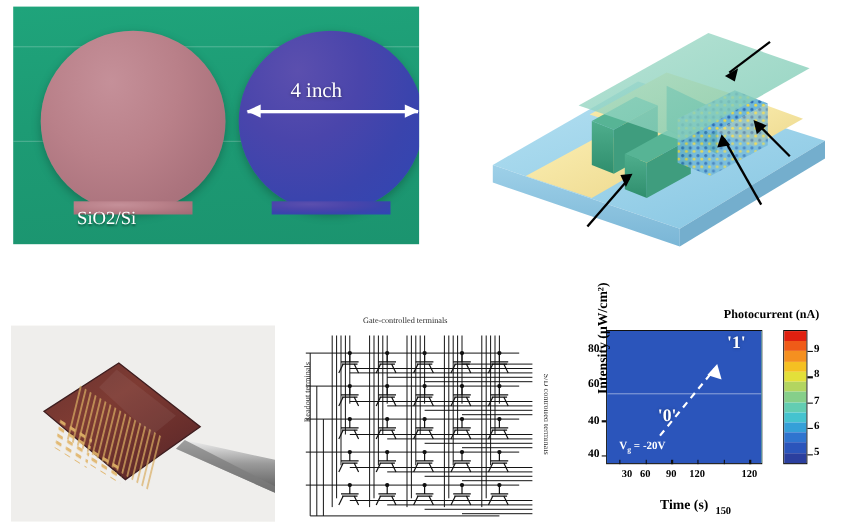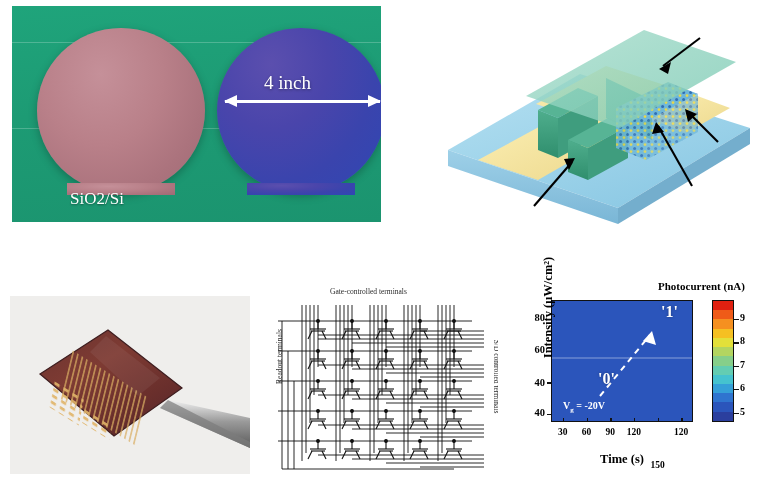--- a/index.html
+++ b/index.html
@@ -561,21 +561,21 @@
     <div class="ytick" style="left: 525px; top: 407.078px;">40</div>
     <div class="tickmark" style="left: 547px; top: 414.078px; width: 4px; height: 1.4px;"></div>
     <div class="ytick" style="left: 525px; top: 377px;">40</div>
     <div class="tickmark" style="left: 547px; top: 382.39px; width: 4px; height: 1.4px;"></div>
     <div class="ytick" style="left: 525px; top: 343.701px;">60</div>
     <div class="tickmark" style="left: 547px; top: 350.701px; width: 4px; height: 1.4px;"></div>
     <div class="ytick" style="left: 525px; top: 312.013px;">80</div>
     <div class="tickmark" style="left: 547px; top: 319.013px; width: 4px; height: 1.4px;"></div>
   </div>
 <div id="xticks-container">
-    <div class="xtick" style="left: 550.833px; top: 427px;">30</div>
+    <div class="xtick" style="left: 550.833px; top: 427px; text-align: right;">30</div>
     <div class="tickmark" style="left: 562.833px; top: 418px; width: 1.4px; height: 4px;"></div>
     <div class="xtick" style="left: 574.5px; top: 427px;">60</div>
     <div class="tickmark" style="left: 586.5px; top: 418px; width: 1.4px; height: 4px;"></div>
     <div class="xtick" style="left: 598.167px; top: 427px;">90</div>
     <div class="tickmark" style="left: 610.167px; top: 418px; width: 1.4px; height: 4px;"></div>
     <div class="xtick" style="left: 621.833px; top: 427px;">120</div>
     <div class="tickmark" style="left: 633.833px; top: 418px; width: 1.4px; height: 4px;"></div>
     <div class="xtick" style="left: 645.5px; top: 427px; margin-top: 33px;">150</div>
     <div class="tickmark" style="left: 657.5px; top: 418px; width: 1.4px; height: 4px;"></div>
     <div class="xtick" style="left: 669.167px; top: 427px;">120</div>

